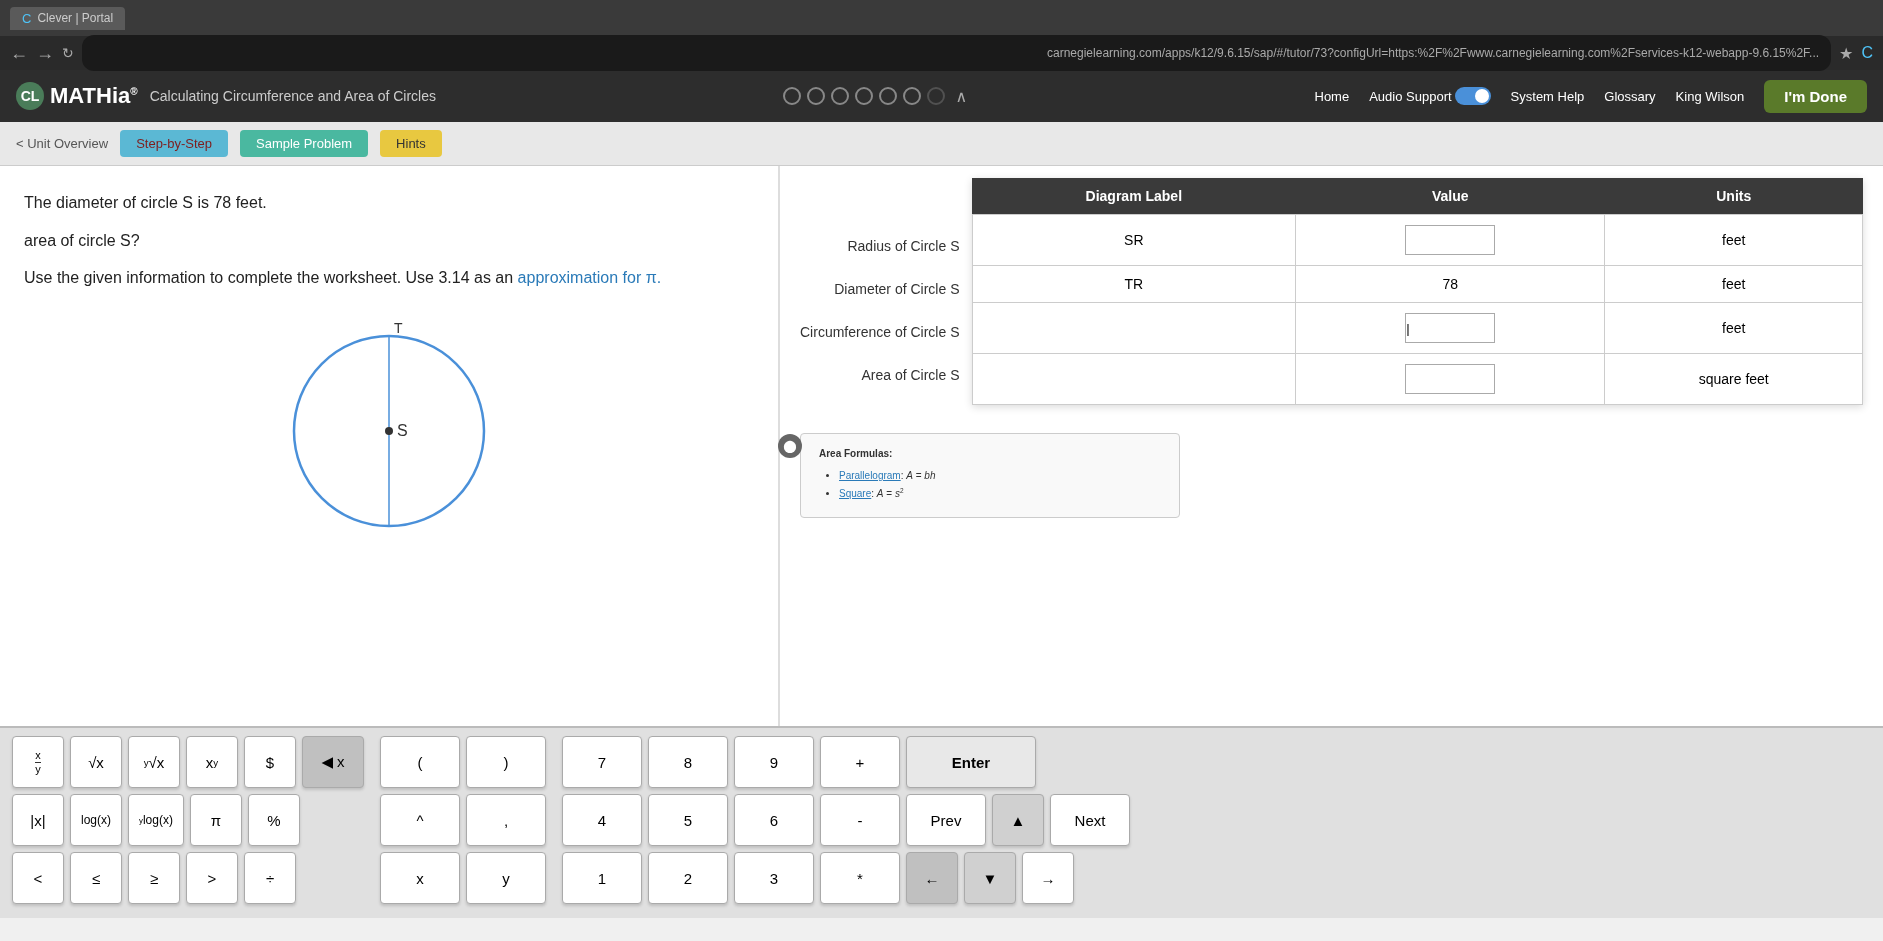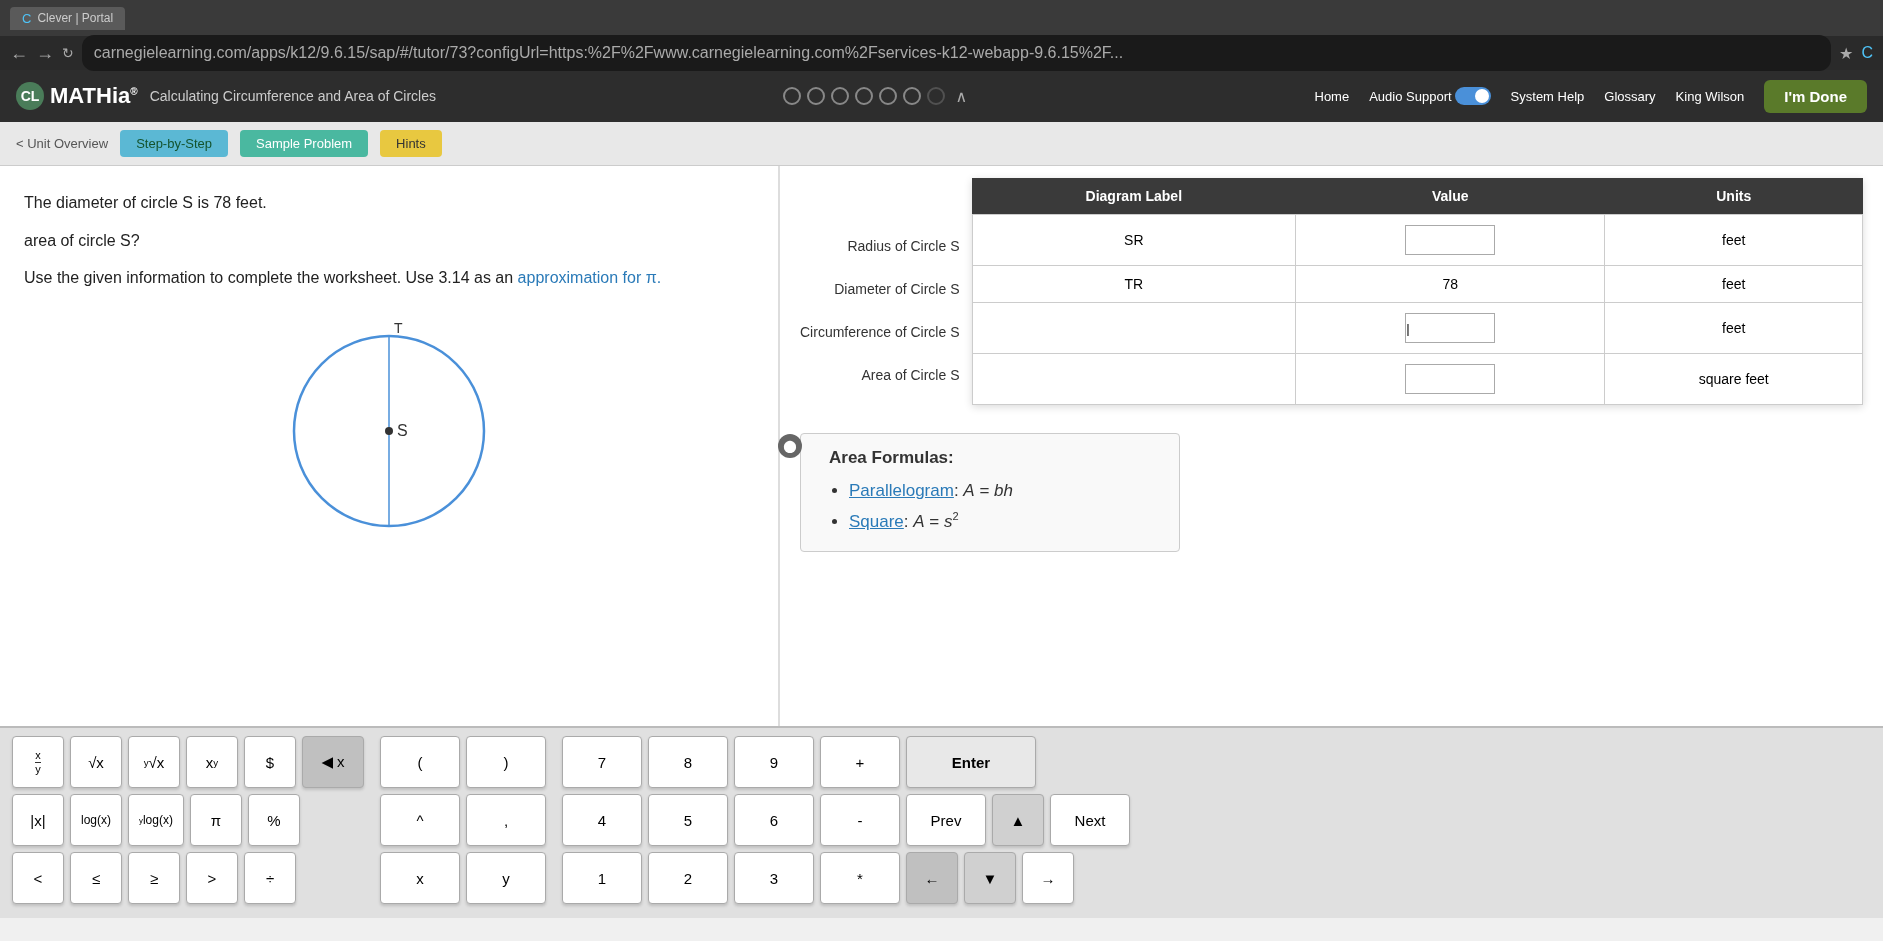--- a/index.html
+++ b/index.html
@@ -28,28 +28,29 @@
       background: #2a2a2a;
       height: 34px;
       display: flex;
       align-items: center;
       padding: 0 10px;
       gap: 8px;
     }
     .address-bar {
       background: #1a1a1a;
       color: #ccc;
-      font-size: 16px;
+      font-size: 12px;
       flex: 1;
       height: 36px;
       border-radius: 12px;
       padding: 0 12px;
       border: none;
       display: flex;
       align-items: center;
+      justify-content: flex-end;
     }
 
     
     .app-header {
       background: #2d2d2d;
       height: 52px;
       display: flex;
       align-items: center;
       justify-content: space-between;
       padding: 0 16px;
@@ -157,21 +158,21 @@
       border-bottom: 1px solid #ccc;
     }
     .unit-overview-link {
       color: #555;
       font-size: 13px;
       cursor: pointer;
       text-decoration: none;
     }
     .btn-step {
       background: #5bb8d4;
-      color: #14532d;
+      color: #7f1d1d;
       border: none;
       padding: 6px 16px;
       border-radius: 4px;
       font-size: 13px;
       cursor: pointer;
     }
     .btn-sample {
       background: #4ab8a0;
       color: white;
       border: none;
@@ -274,22 +275,22 @@
       border: 1px solid #aaa;
       height: 30px;
       width: 100%;
     }
 
     
     .formulas-box {
       background: #f9f9f9;
       border: 1px solid #ccc;
       border-radius: 4px;
-      padding: 14px 28px;
-      font-size: 17px;
+      padding: 14px 18px;
+      font-size: 10px;
       color: #333;
       margin-top: 8px;
       max-width: 380px;
     }
     .formulas-box .title {
       font-weight: bold;
       margin-bottom: 8px;
     }
     .formulas-box ul {
       list-style: disc;

